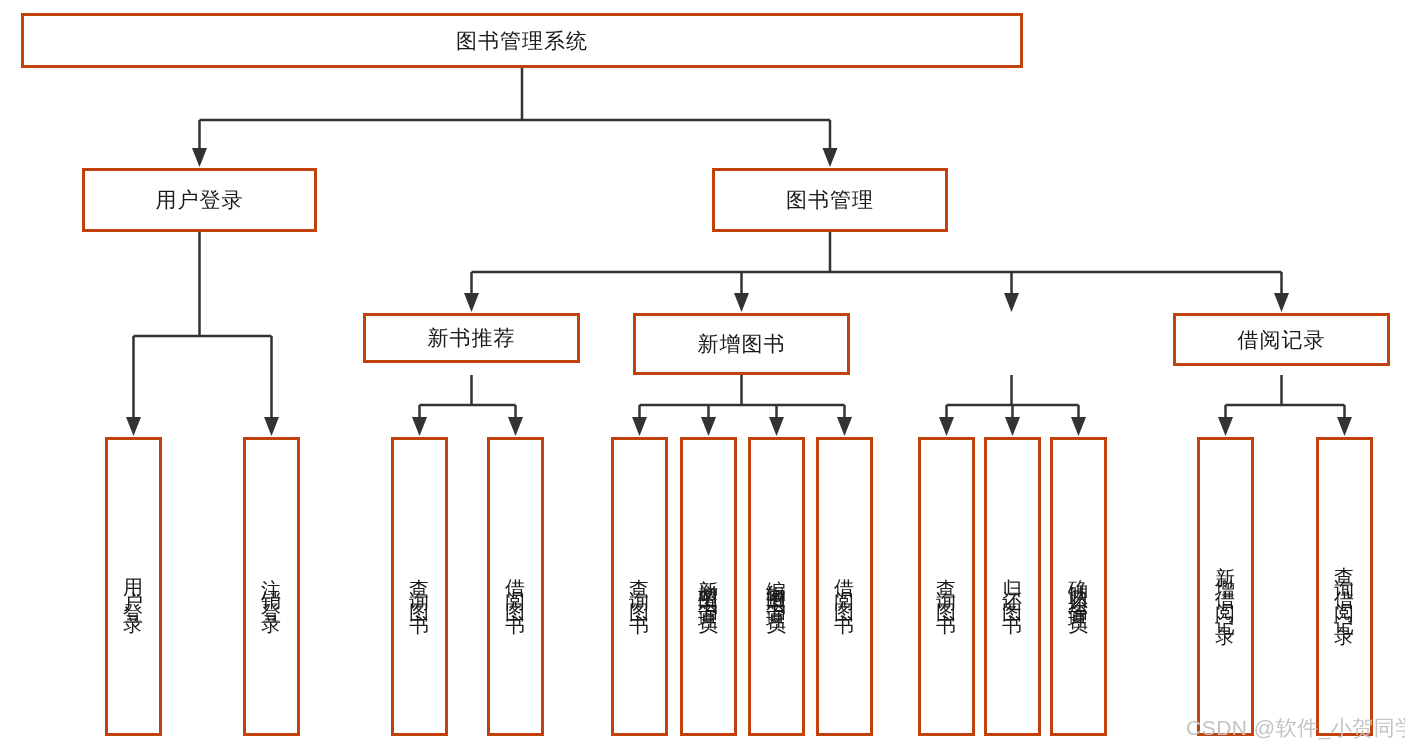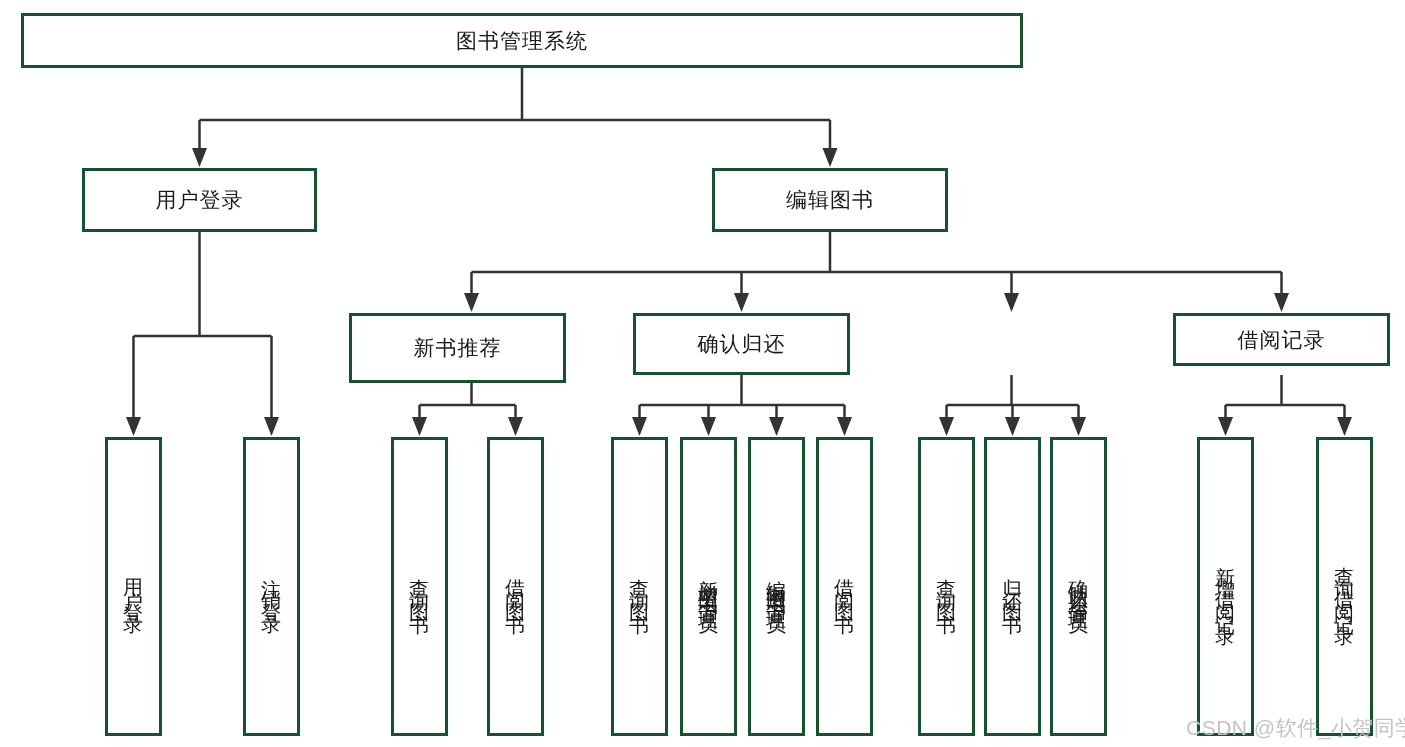--- a/index.html
+++ b/index.html
@@ -14,21 +14,21 @@
   #connectors {
     position: absolute;
     left: 0; top: 0;
     width: 1405px; height: 747px;
     pointer-events: none;
     z-index: 1;
   }
   .box {
     position: absolute;
     box-sizing: border-box;
-    border: 3px solid #14532d;
+    border: 3px solid #c2410c;
     background: #ffffff;
     display: flex;
     align-items: center;
     justify-content: center;
     color: #1a1a1a;
     z-index: 2;
   }
   .h-box span {
     font-size: 21px;
     letter-spacing: 1px;
@@ -105,28 +105,28 @@
   </svg>
 
   <div class="box h-box" style="left:21px;top:13px;width:1002px;height:55px">
     <span>图书管理系统</span>
   </div>
 
   <div class="box h-box" style="left:82px;top:168px;width:235px;height:64px">
     <span>用户登录</span>
   </div>
   <div class="box h-box" style="left:712px;top:168px;width:236px;height:64px">
-    <span>编辑图书</span>
+    <span>图书管理</span>
   </div>
 
-  <div class="box h-box" style="left:349px;top:313px;width:217px;height:70px">
+  <div class="box h-box" style="left:363px;top:313px;width:217px;height:50px">
     <span>新书推荐</span>
   </div>
   <div class="box h-box" style="left:633px;top:313px;width:217px;height:62px">
-    <span>确认归还</span>
+    <span>新增图书</span>
   </div>
   <div class="box h-box" style="left:1173px;top:313px;width:217px;height:53px">
     <span>借阅记录</span>
   </div>
 
   <div class="box leaf" style="left:105px">
     <span class="v">用户登录</span>
   </div>
   <div class="box leaf" style="left:243px">
     <span class="v">注销登录</span>

